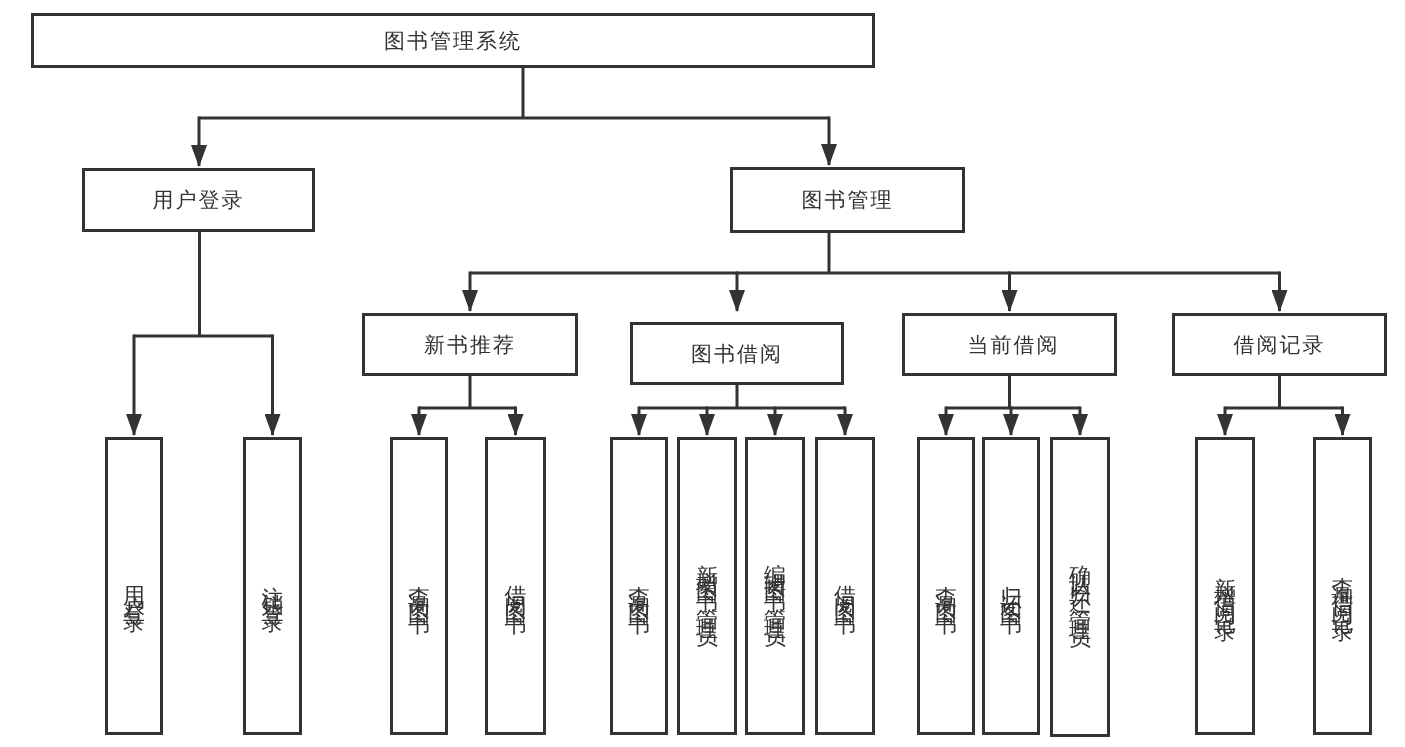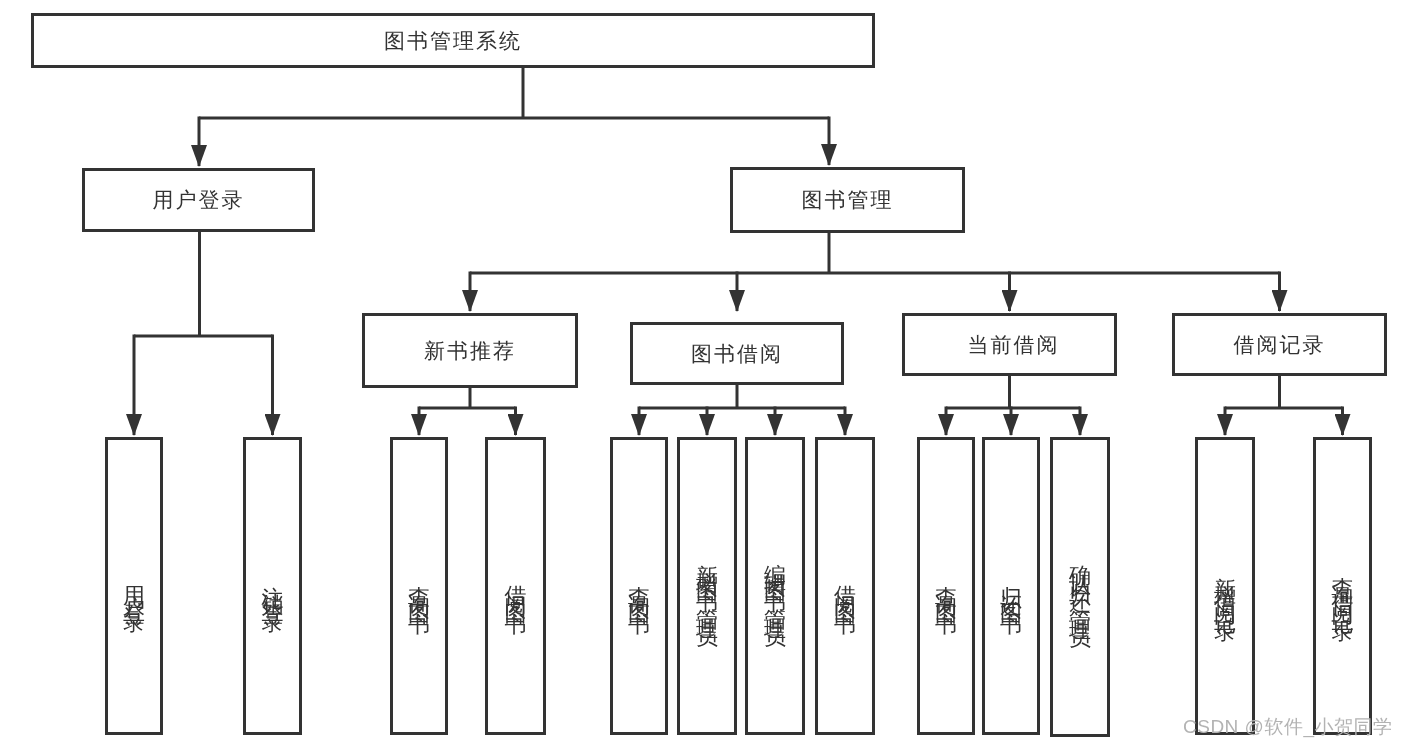--- a/index.html
+++ b/index.html
@@ -92,21 +92,21 @@
       <path d="M1225,406.5 L1225,435" marker-end="url(#arrow)"></path>
       <path d="M1342.5,406.5 L1342.5,435" marker-end="url(#arrow)"></path>
     </g>
   </svg>
 
   <div class="node h" style="left:31px; top:13px; width:844px; height:55px;">图书管理系统</div>
 
   <div class="node h" style="left:82px; top:168px; width:233px; height:64px;">用户登录</div>
   <div class="node h" style="left:730px; top:167px; width:235px; height:66px;">图书管理</div>
 
-  <div class="node h" style="left:362px; top:313px; width:216px; height:75px;">新书推荐</div>
+  <div class="node h" style="left:362px; top:313px; width:216px; height:63px;">新书推荐</div>
   <div class="node h" style="left:630px; top:322px; width:214px; height:63px;">图书借阅</div>
   <div class="node h" style="left:902px; top:313px; width:215px; height:63px;padding-left:8px;">当前借阅</div>
   <div class="node h" style="left:1172px; top:313px; width:215px; height:63px;">借阅记录</div>
 
   <div class="node v" style="left:105px; top:437px; width:58px; height:298px;">用户登录</div>
   <div class="node v" style="left:243px; top:437px; width:59px; height:298px;">注销登录</div>
 
   <div class="node v" style="left:390px; top:437px; width:58px; height:298px;">查询图书</div>
   <div class="node v" style="left:485px; top:437px; width:61px; height:298px;">借阅图书</div>
 
@@ -115,15 +115,14 @@
   <div class="node v" style="left:745px; top:437px; width:60px; height:298px;">编辑图书（管理员）</div>
   <div class="node v" style="left:815px; top:437px; width:60px; height:298px;">借阅图书</div>
 
   <div class="node v" style="left:917px; top:437px; width:58px; height:298px;">查询图书</div>
   <div class="node v" style="left:982px; top:437px; width:58px; height:298px;">归还图书</div>
   <div class="node v" style="left:1050px; top:437px; width:60px; height:300px;">确认归还（管理员）</div>
 
   <div class="node v" style="left:1195px; top:437px; width:60px; height:298px;">新增借阅记录</div>
   <div class="node v" style="left:1313px; top:437px; width:59px; height:298px;">查询借阅记录</div>
 
-  <div class="watermark">CSDN @软件_小贺同学</div>
 
 </div>
 
 </body></html>

